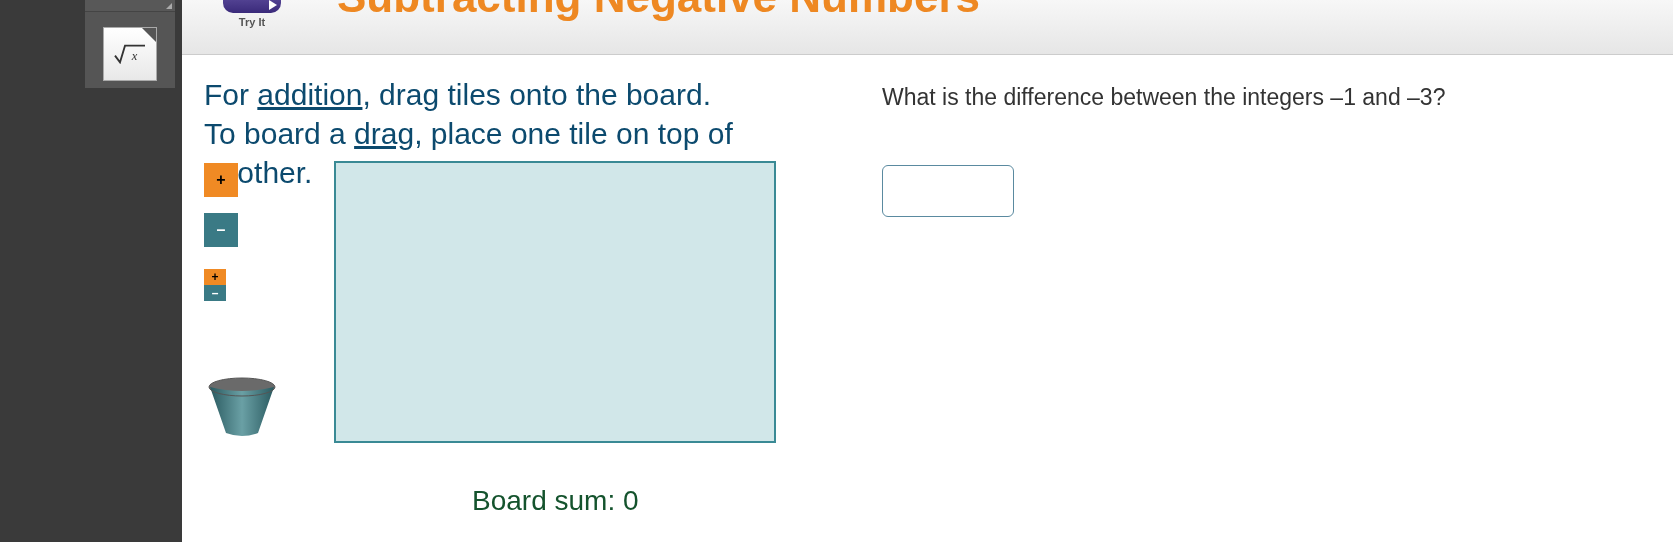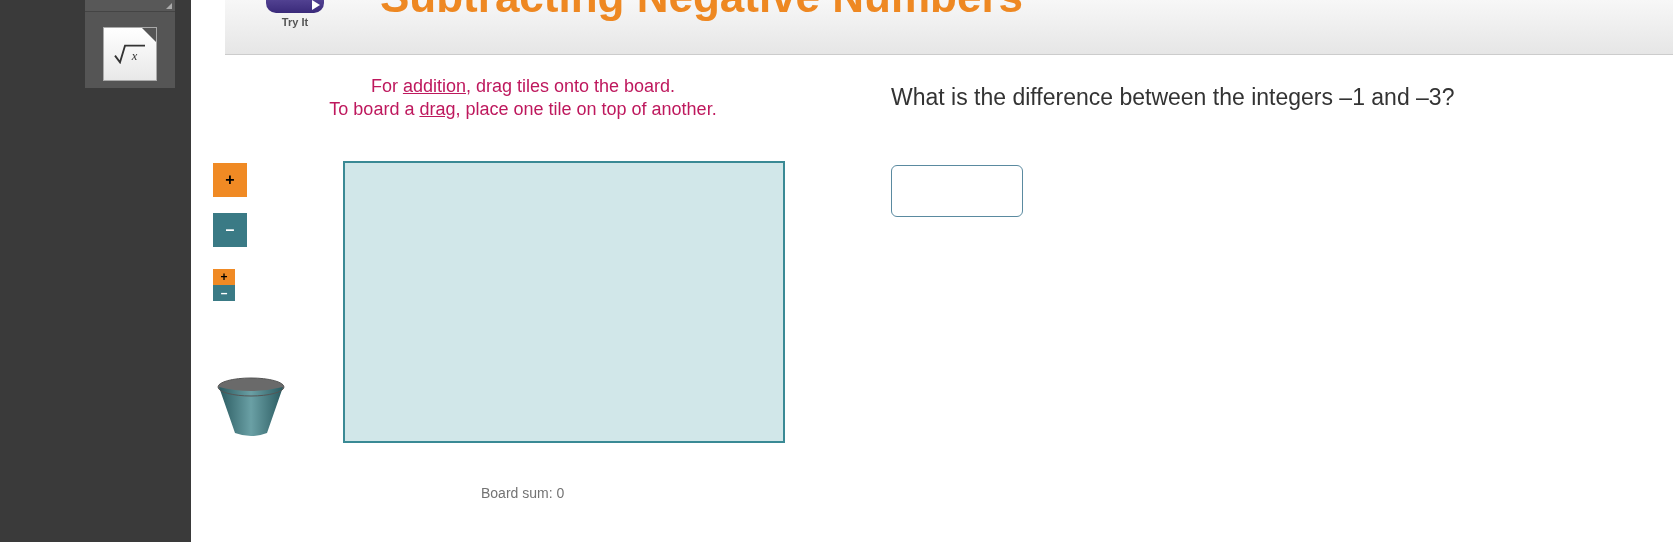--- a/index.html
+++ b/index.html
@@ -60,26 +60,25 @@
       position: absolute;
       top: 0; right: 0;
       width: 0; height: 0;
       border-top: 14px solid #555;
       border-left: 14px solid transparent;
     }
     .math-tool svg { width: 34px; height: 20px; }
     
     .content-area {
       position: absolute;
-      left: 191px;
+      left: 182px;
       top: 0;
       right: 0;
       height: 100%;
       background: #fff;
-      padding-left: 34px;
     }
     .header-bar {
       height: 55px;
       background: linear-gradient(#f7f7f7, #e6e6e6);
       border-bottom: 1px solid #ccc;
       position: relative;
     }
     .try-it-area {
       position: absolute;
       left: 35px;
@@ -119,25 +118,24 @@
       color: #ee8822;
     }
     
     .left-panel {
       position: absolute;
       left: 22px;
       top: 75px;
       width: 620px;
     }
     .instructions {
-      font-size: 18px;
-      color: #be185d;
+      font-size: 30px;
+      color: #0c4a6e;
       line-height: 1.3;
       margin-bottom: 30px;
-      text-align: center;
     }
     .instructions .underline { text-decoration: underline; }
     
     .tiles-col {
       position: absolute;
       left: 0;
       top: 88px;
       width: 40px;
     }
     .tile-plus {
@@ -195,22 +193,22 @@
       top: 302px;
       width: 72px;
       height: 62px;
       cursor: pointer;
     }
     
     .board-sum {
       position: absolute;
       left: 268px;
       top: 410px;
-      font-size: 14px;
-      color: #737373;
+      font-size: 28px;
+      color: #14532d;
     }
     
     .right-panel {
       position: absolute;
       left: 700px;
       top: 82px;
       width: 640px;
     }
     .question {
       font-size: 23px;

